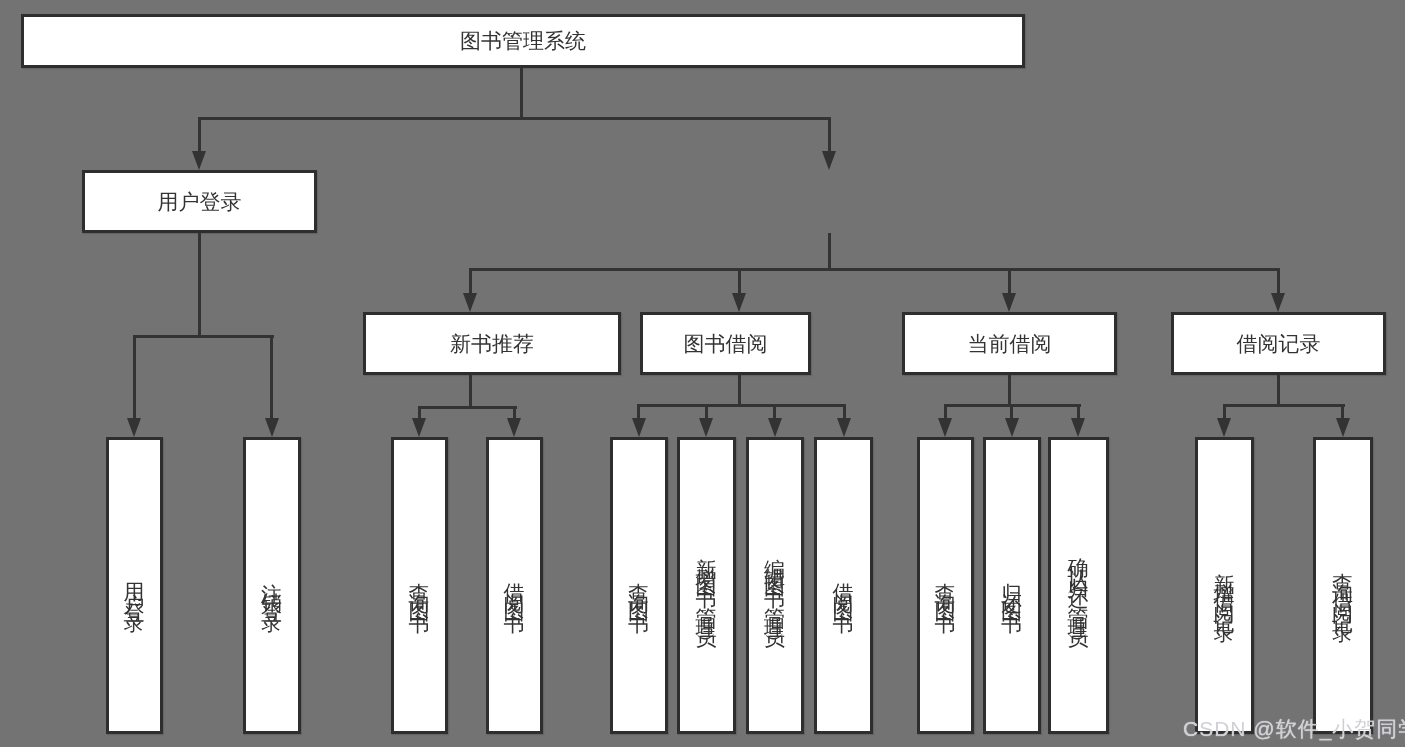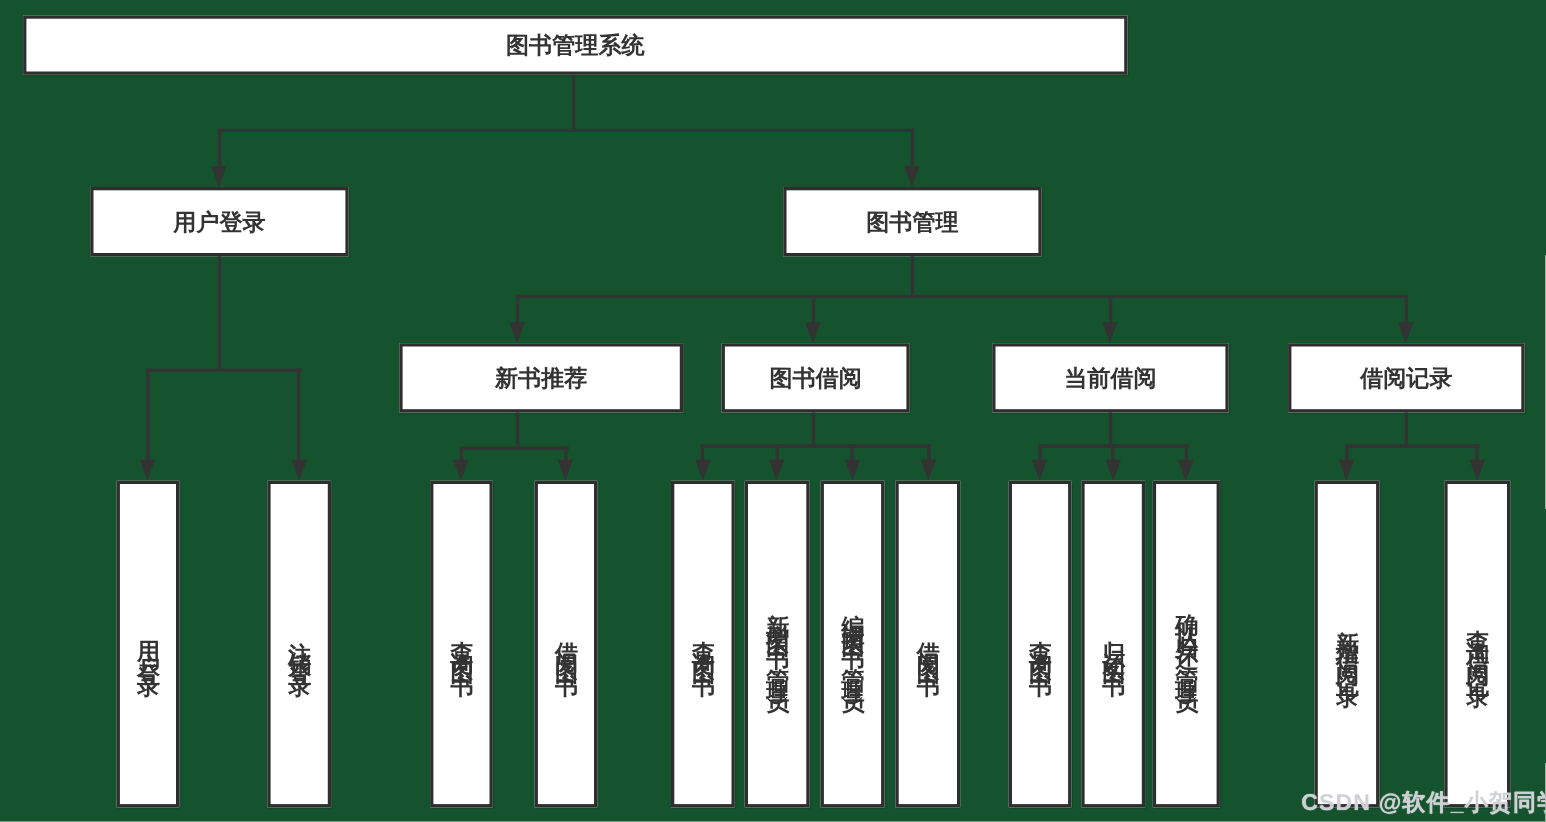--- a/index.html
+++ b/index.html
@@ -1,23 +1,22 @@
 <!DOCTYPE html>
 <html><head>
 <meta charset="utf-8">
 <style>
   html, body { margin: 0; padding: 0; background: #ffffff; }
   .canvas {
     position: relative;
     width: 1405px;
     height: 747px;
-    background: #14532d;
+    background: #737373;
     font-family: "Liberation Sans", "DejaVu Sans", sans-serif;
     overflow: hidden;
-    font-weight: bold;
   }
   .box {
     position: absolute;
     box-sizing: border-box;
     border: 3px solid #2e2e2e;
     background: #ffffff;
     display: flex;
     align-items: center;
     justify-content: center;
     color: #333333;
@@ -71,23 +70,20 @@
   <div class="ln" style="left:520px; top:68px; width:3px; height:50px;"></div>
   <div class="ln" style="left:198px; top:117px; width:633px; height:3px;"></div>
   <div class="ln" style="left:198px; top:117px; width:3px; height:36px;"></div>
   <div class="ah" style="left:192px; top:151px;"></div>
   <div class="ln" style="left:828px; top:117px; width:3px; height:36px;"></div>
   <div class="ah" style="left:822px; top:151px;"></div>
 
   <div class="box" style="left:82px; top:170px; width:235px; height:63px;">
     <span class="label">用户登录</span>
   </div>
-  <div class="box" style="left:712px; top:170px; width:235px; height:63px;">
-    <span class="label">图书管理</span>
-  </div>
 
   <div class="ln" style="left:198px; top:233px; width:3px; height:102px;"></div>
   <div class="ln" style="left:133px; top:335px; width:141px; height:3px;"></div>
   <div class="ln" style="left:133px; top:335px; width:3px; height:85px;"></div>
   <div class="ah" style="left:127px; top:418px;"></div>
   <div class="ln" style="left:270px; top:335px; width:3px; height:85px;"></div>
   <div class="ah" style="left:265px; top:418px;"></div>
 
   <div class="ln" style="left:828px; top:233px; width:3px; height:37px;"></div>
   <div class="ln" style="left:469px; top:268px; width:811px; height:3px;"></div>
@@ -96,21 +92,21 @@
   <div class="ln" style="left:738px; top:268px; width:3px; height:27px;"></div>
   <div class="ah" style="left:732px; top:293px;"></div>
   <div class="ln" style="left:1008px; top:268px; width:3px; height:27px;"></div>
   <div class="ah" style="left:1002px; top:293px;"></div>
   <div class="ln" style="left:1277px; top:268px; width:3px; height:27px;"></div>
   <div class="ah" style="left:1271px; top:293px;"></div>
 
   <div class="box" style="left:363px; top:312px; width:258px; height:63px;">
     <span class="label">新书推荐</span>
   </div>
-  <div class="box" style="left:656px; top:312px; width:171px; height:63px;">
+  <div class="box" style="left:640px; top:312px; width:171px; height:63px;">
     <span class="label">图书借阅</span>
   </div>
   <div class="box" style="left:902px; top:312px; width:215px; height:63px;">
     <span class="label">当前借阅</span>
   </div>
   <div class="box" style="left:1171px; top:312px; width:215px; height:63px;">
     <span class="label">借阅记录</span>
   </div>
 
   <div class="ln" style="left:469px; top:375px; width:3px; height:33px;"></div>

